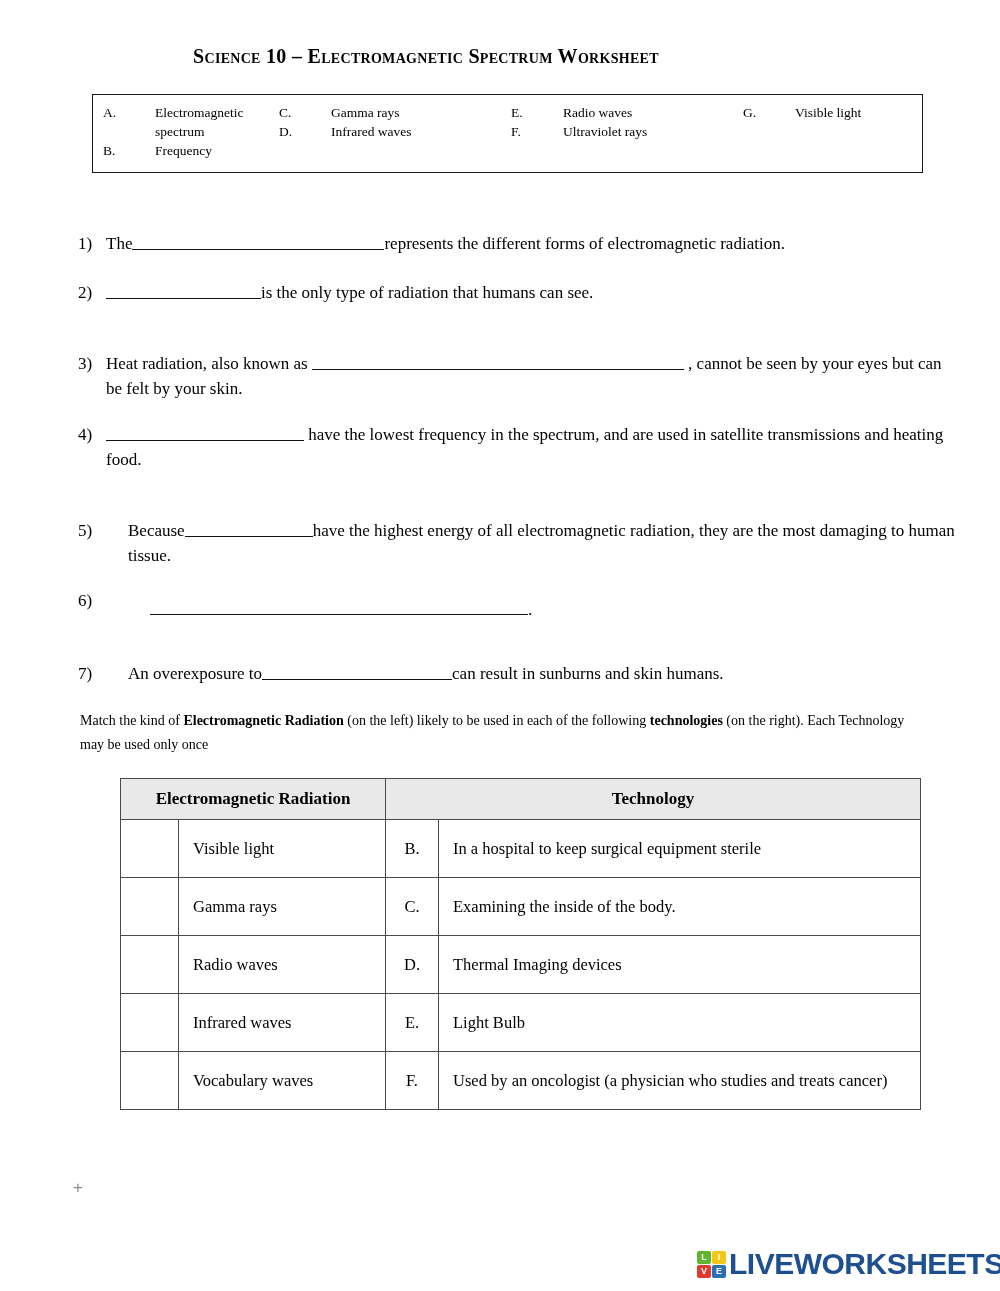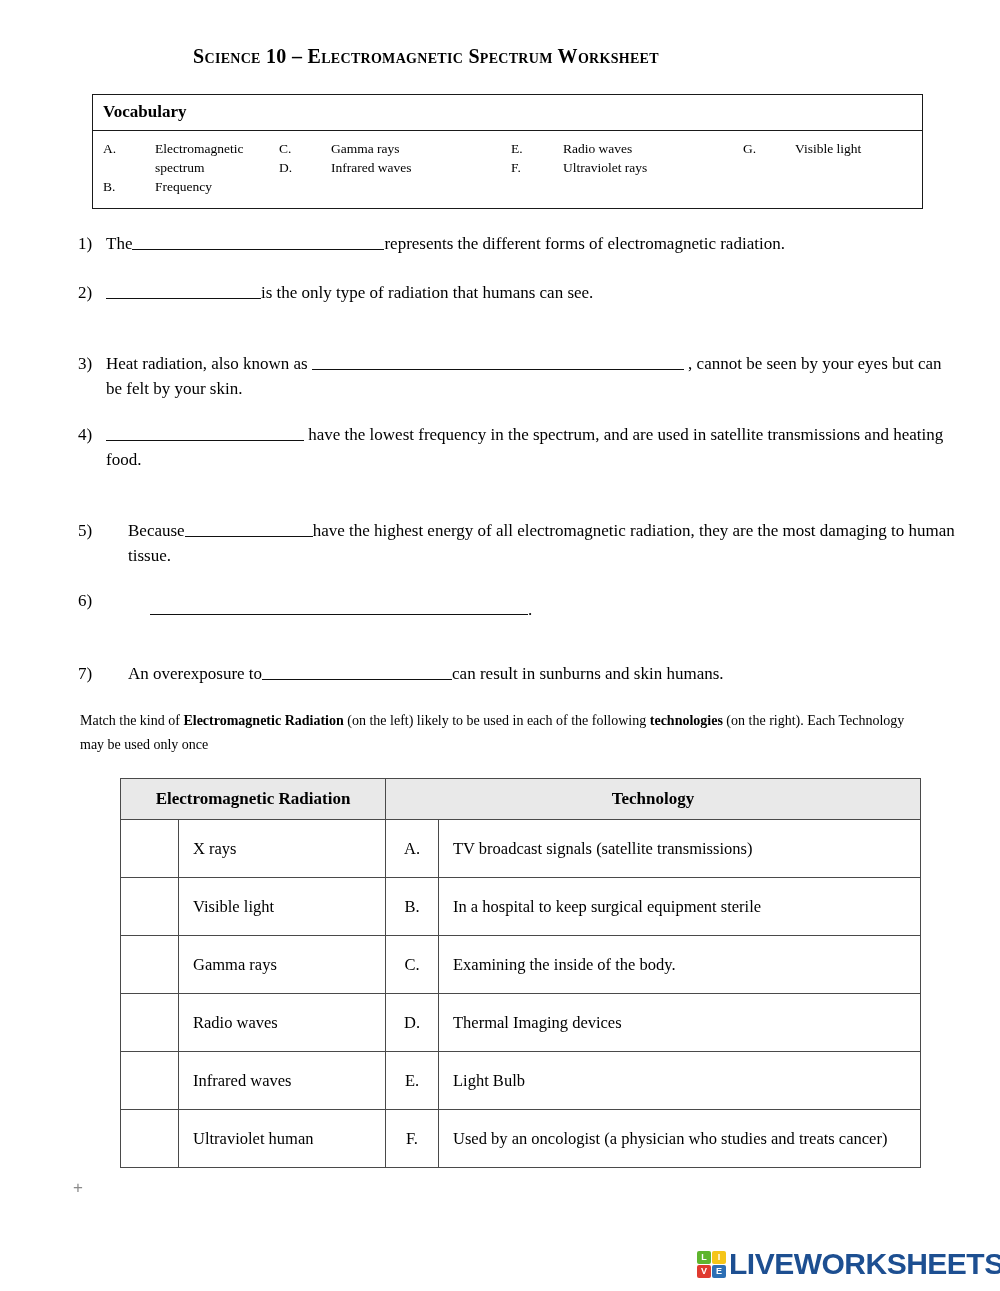--- a/index.html
+++ b/index.html
@@ -211,21 +211,20 @@
     letter-spacing: -0.5px;
     line-height: 1;
   }
 </style>
 </head>
 <body>
 
 <div class="title">Science 10 – Electromagnetic Spectrum Worksheet</div>
 
 <div class="vocab-box">
-  <div class="vocab-head">Vocabulary</div>
   <div class="vocab-body">
 
     <div class="vocab-col c1">
       <div class="vocab-item">
         <span class="vocab-letter">A.</span>
         <span class="vocab-text">Electromagnetic spectrum</span>
       </div>
       <div class="vocab-item">
         <span class="vocab-letter">B.</span>
         <span class="vocab-text">Frequency</span>
@@ -329,26 +328,20 @@
   </colgroup>
   <thead>
     <tr>
       <th colspan="2">Electromagnetic Radiation</th>
       <th colspan="2">Technology</th>
     </tr>
   </thead>
   <tbody>
     <tr>
       <td class="cell-ans"></td>
-      <td class="cell-name">X rays</td>
-      <td class="cell-let">A.</td>
-      <td class="cell-tech">TV broadcast signals (satellite transmissions)</td>
-    </tr>
-    <tr>
-      <td class="cell-ans"></td>
       <td class="cell-name">Visible light</td>
       <td class="cell-let">B.</td>
       <td class="cell-tech">In a hospital to keep surgical equipment sterile</td>
     </tr>
     <tr>
       <td class="cell-ans"></td>
       <td class="cell-name">Gamma rays</td>
       <td class="cell-let">C.</td>
       <td class="cell-tech">Examining the inside of the body.</td>
     </tr>
@@ -359,21 +352,21 @@
       <td class="cell-tech">Thermal Imaging devices</td>
     </tr>
     <tr>
       <td class="cell-ans"></td>
       <td class="cell-name">Infrared waves</td>
       <td class="cell-let">E.</td>
       <td class="cell-tech">Light Bulb</td>
     </tr>
     <tr>
       <td class="cell-ans"></td>
-      <td class="cell-name">Ultraviolet human</td>
+      <td class="cell-name">Vocabulary waves</td>
       <td class="cell-let">F.</td>
       <td class="cell-tech">Used by an oncologist (a physician who studies and treats cancer)</td>
     </tr>
   </tbody>
 </table>
 
 <div class="plus-marker">+</div>
 
 <div class="lw-logo">
   <div class="lw-tiles">

